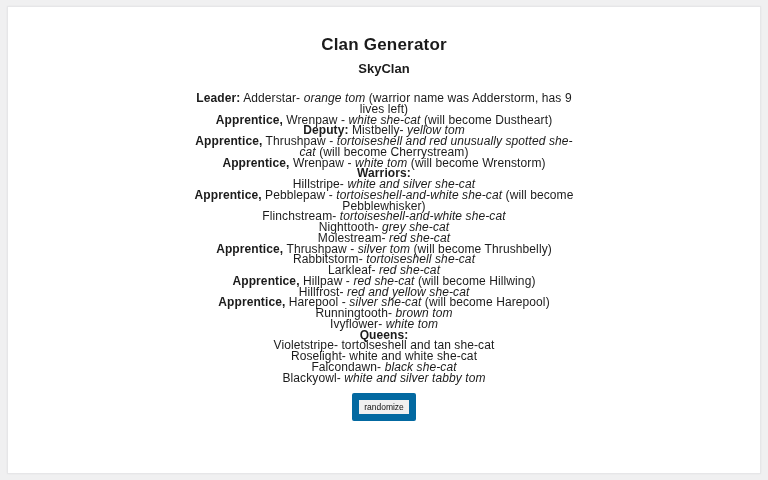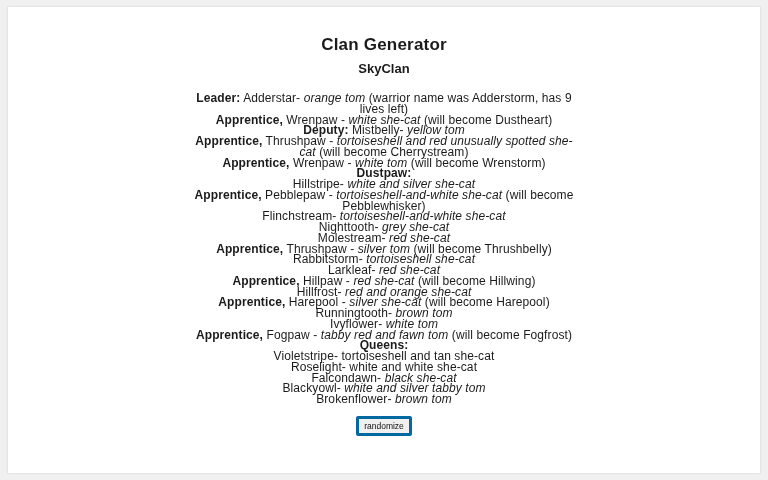--- a/index.html
+++ b/index.html
@@ -45,56 +45,54 @@
   .roster-line { margin: 0; }
   .roster-line .b { font-weight: bold; }
   .roster-line .i { font-style: italic; }
   .controls { margin-top: 10px; }
   .randomize-button {
     font-family: "Liberation Sans", sans-serif;
     font-size: 8.5px;
     line-height: 10px;
     color: #111;
     background: #f0f0f0;
-    border: 3px solid #0369a1;
+    border: 7px solid #0369a1;
     border-radius: 2px;
     padding: 2px 5px;
     cursor: pointer;
   }
 </style>
 </head>
 <body>
 
 <div class="card">
   <h1 class="page-title">Clan Generator</h1>
   <h2 class="clan-name">SkyClan</h2>
   <div class="roster">
       <div class="roster-line"><span class="b">Leader:</span><span> Adderstar- </span><span class="i">orange tom</span><span> (warrior name was Adderstorm, has 9 lives left)</span></div>
       <div class="roster-line"><span class="b">Apprentice,</span><span> Wrenpaw - </span><span class="i">white she-cat</span><span> (will become Dustheart)</span></div>
       <div class="roster-line"><span class="b">Deputy:</span><span> Mistbelly- </span><span class="i">yellow tom</span></div>
       <div class="roster-line"><span class="b">Apprentice,</span><span> Thrushpaw - </span><span class="i">tortoiseshell and red unusually spotted she-cat</span><span> (will become Cherrystream)</span></div>
       <div class="roster-line"><span class="b">Apprentice,</span><span> Wrenpaw - </span><span class="i">white tom</span><span> (will become Wrenstorm)</span></div>
-      <div class="roster-line"><span class="b">Dustpaw:</span></div>
+      <div class="roster-line"><span class="b">Warriors:</span></div>
       <div class="roster-line"><span>Hillstripe- </span><span class="i">white and silver she-cat</span></div>
       <div class="roster-line"><span class="b">Apprentice,</span><span> Pebblepaw - </span><span class="i">tortoiseshell-and-white she-cat</span><span> (will become Pebblewhisker)</span></div>
       <div class="roster-line"><span>Flinchstream- </span><span class="i">tortoiseshell-and-white she-cat</span></div>
       <div class="roster-line"><span>Nighttooth- </span><span class="i">grey she-cat</span></div>
       <div class="roster-line"><span>Molestream- </span><span class="i">red she-cat</span></div>
       <div class="roster-line"><span class="b">Apprentice,</span><span> Thrushpaw - </span><span class="i">silver tom</span><span> (will become Thrushbelly)</span></div>
       <div class="roster-line"><span>Rabbitstorm- </span><span class="i">tortoiseshell she-cat</span></div>
       <div class="roster-line"><span>Larkleaf- </span><span class="i">red she-cat</span></div>
       <div class="roster-line"><span class="b">Apprentice,</span><span> Hillpaw - </span><span class="i">red she-cat</span><span> (will become Hillwing)</span></div>
-      <div class="roster-line"><span>Hillfrost- </span><span class="i">red and orange she-cat</span></div>
+      <div class="roster-line"><span>Hillfrost- </span><span class="i">red and yellow she-cat</span></div>
       <div class="roster-line"><span class="b">Apprentice,</span><span> Harepool - </span><span class="i">silver she-cat</span><span> (will become Harepool)</span></div>
       <div class="roster-line"><span>Runningtooth- </span><span class="i">brown tom</span></div>
       <div class="roster-line"><span>Ivyflower- </span><span class="i">white tom</span></div>
-      <div class="roster-line"><span class="b">Apprentice,</span><span> Fogpaw - </span><span class="i">tabby red and fawn tom</span><span> (will become Fogfrost)</span></div>
       <div class="roster-line"><span class="b">Queens:</span></div>
       <div class="roster-line"><span>Violetstripe- tortoiseshell and tan she-cat</span></div>
       <div class="roster-line"><span>Roselight- white and white she-cat</span></div>
       <div class="roster-line"><span>Falcondawn- </span><span class="i">black she-cat</span></div>
       <div class="roster-line"><span>Blackyowl- </span><span class="i">white and silver tabby tom</span></div>
-      <div class="roster-line"><span>Brokenflower- </span><span class="i">brown tom</span></div>
     </div>
   <div class="controls">
     <button type="button" class="randomize-button">randomize</button>
   </div>
 </div>
 
 </body></html>

